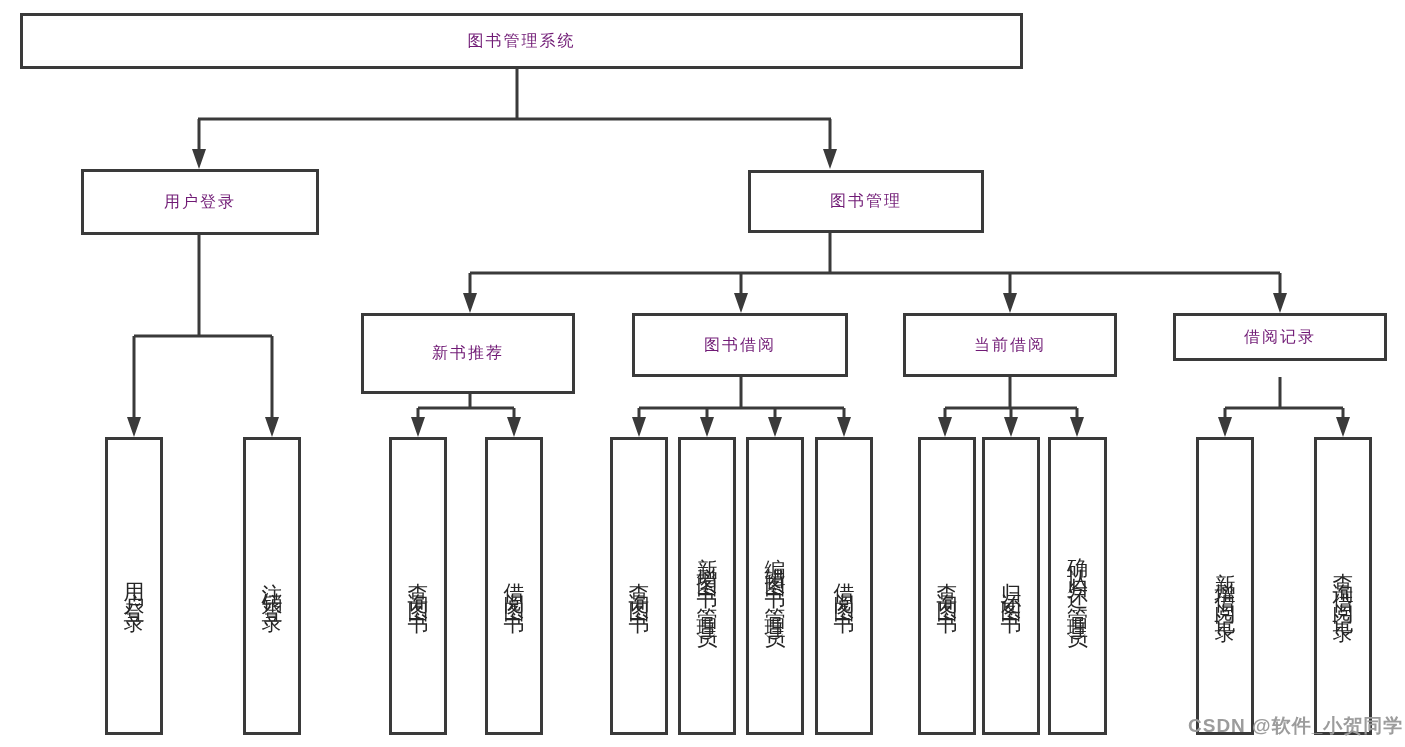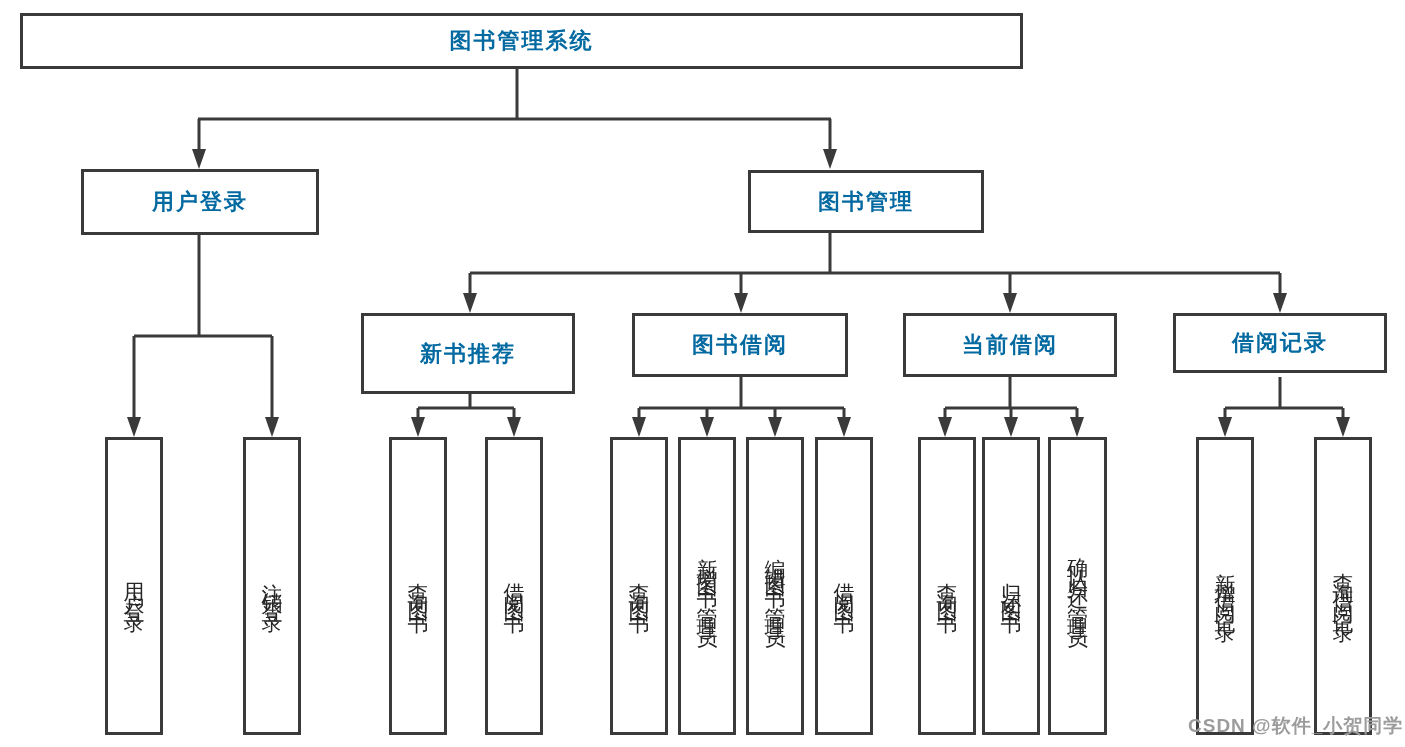--- a/index.html
+++ b/index.html
@@ -10,23 +10,22 @@
     font-family:"Liberation Sans","DejaVu Sans",sans-serif;
     overflow:hidden;
   }
   .wires{position:absolute;left:0;top:0;z-index:1;}
   .hbox{
     position:absolute;
     box-sizing:border-box;
     border:3px solid #3a3a3a;
     background:#ffffff;
     display:flex;align-items:center;justify-content:center;
-    font-size:22px;letter-spacing:2px;color:#0369a1;
+    font-size:16px;letter-spacing:2px;color:#701a75;
     z-index:2;
-    font-weight:bold;
   }
   .vbox{
     position:absolute;
     top:437px;height:298px;width:58px;
     box-sizing:border-box;
     border:3px solid #3a3a3a;
     background:#ffffff;
     display:flex;align-items:center;justify-content:center;
     writing-mode:vertical-rl;
     font-size:21px;letter-spacing:10px;color:#262626;
@@ -65,21 +64,21 @@
   </svg>
 
   <div class="hbox" style="left:20px;top:13px;width:1003px;height:56px;">图书管理系统</div>
 
   <div class="hbox" style="left:81px;top:169px;width:238px;height:66px;">用户登录</div>
   <div class="hbox" style="left:748px;top:170px;width:236px;height:63px;">图书管理</div>
 
   <div class="hbox" style="left:361px;top:313px;width:214px;height:81px;">新书推荐</div>
   <div class="hbox" style="left:632px;top:313px;width:216px;height:64px;">图书借阅</div>
   <div class="hbox" style="left:903px;top:313px;width:214px;height:64px;">当前借阅</div>
-  <div class="hbox" style="left:1173px;top:313px;width:214px;height:60px;">借阅记录</div>
+  <div class="hbox" style="left:1173px;top:313px;width:214px;height:48px;">借阅记录</div>
 
   <div class="vbox" style="left:105px;">用户登录</div>
   <div class="vbox" style="left:243px;">注销登录</div>
 
   <div class="vbox" style="left:389px;">查询图书</div>
   <div class="vbox" style="left:485px;">借阅图书</div>
 
   <div class="vbox" style="left:610px;">查询图书</div>
   <div class="vbox" style="left:678px;">新增图书（管理员）</div>
   <div class="vbox" style="left:746px;">编辑图书（管理员）</div>

